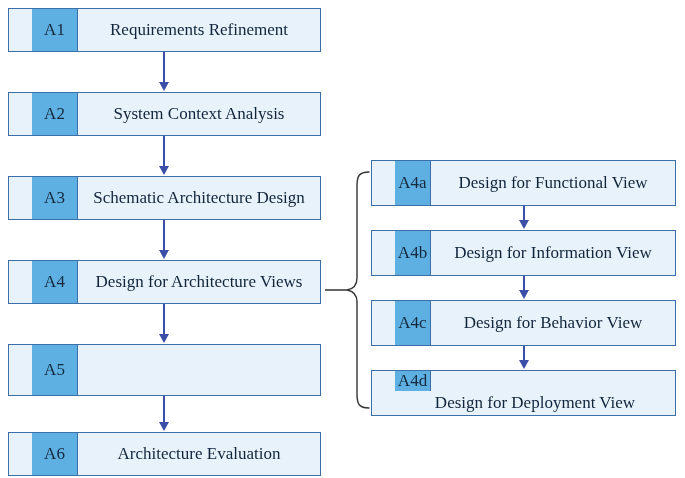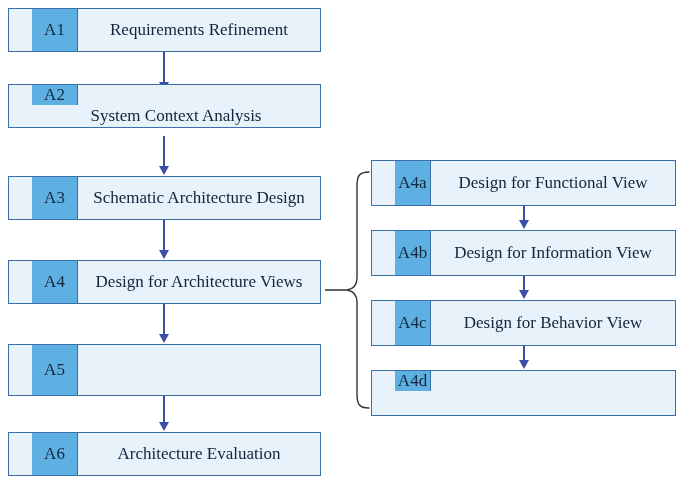--- a/index.html
+++ b/index.html
@@ -101,21 +101,21 @@
 
 <div id="canvas">
 
   <div class="node main-node" style="top:8px;">
     <div class="tag">A1</div>
     <div class="label">Requirements Refinement</div>
   </div>
 
   <div class="arrow" style="left:163px; top:52px; height:31px;"></div>
 
-  <div class="node main-node" style="top:84px;flex-direction:column;">
+  <div class="node main-node" style="top:92px;">
     <div class="tag">A2</div>
     <div class="label">System Context Analysis</div>
   </div>
 
   <div class="arrow" style="left:163px; top:136px; height:31px;"></div>
 
   <div class="node main-node" style="top:176px;">
     <div class="tag">A3</div>
     <div class="label">Schematic Architecture Design</div>
   </div>
@@ -163,15 +163,16 @@
 
   <div class="node sub-node" style="top:300px;">
     <div class="tag">A4c</div>
     <div class="label">Design for Behavior View</div>
   </div>
 
   <div class="arrow" style="left:523px; top:346px; height:15px;"></div>
 
   <div class="node sub-node" style="top:370px;flex-direction:column;">
     <div class="tag">A4d</div>
+    <div class="label">Design for Deployment View</div>
   </div>
 
 </div>
 
 </body></html>

